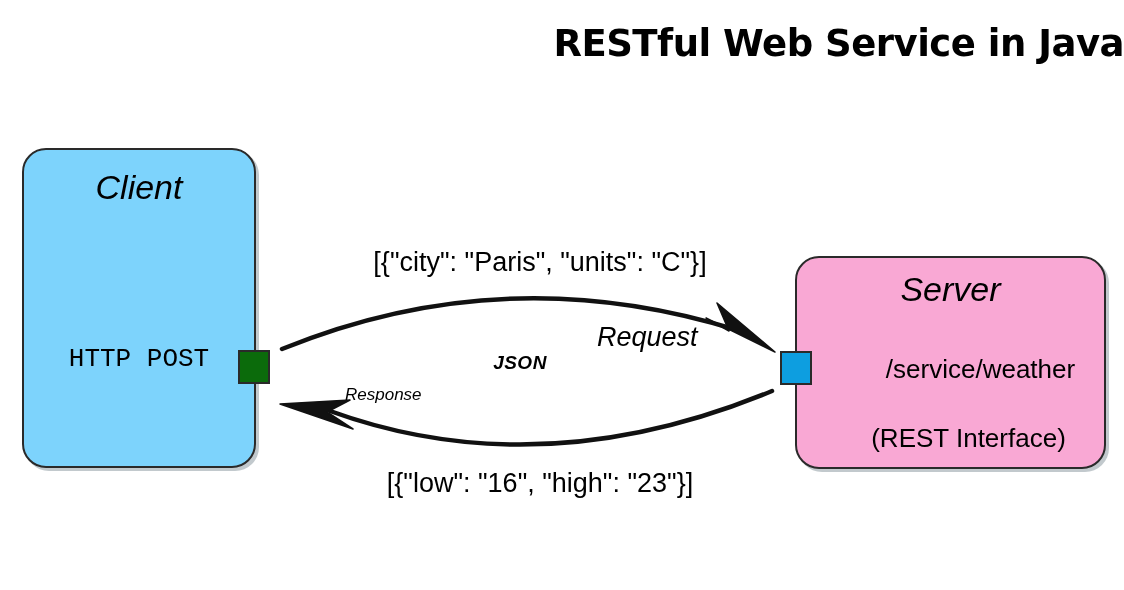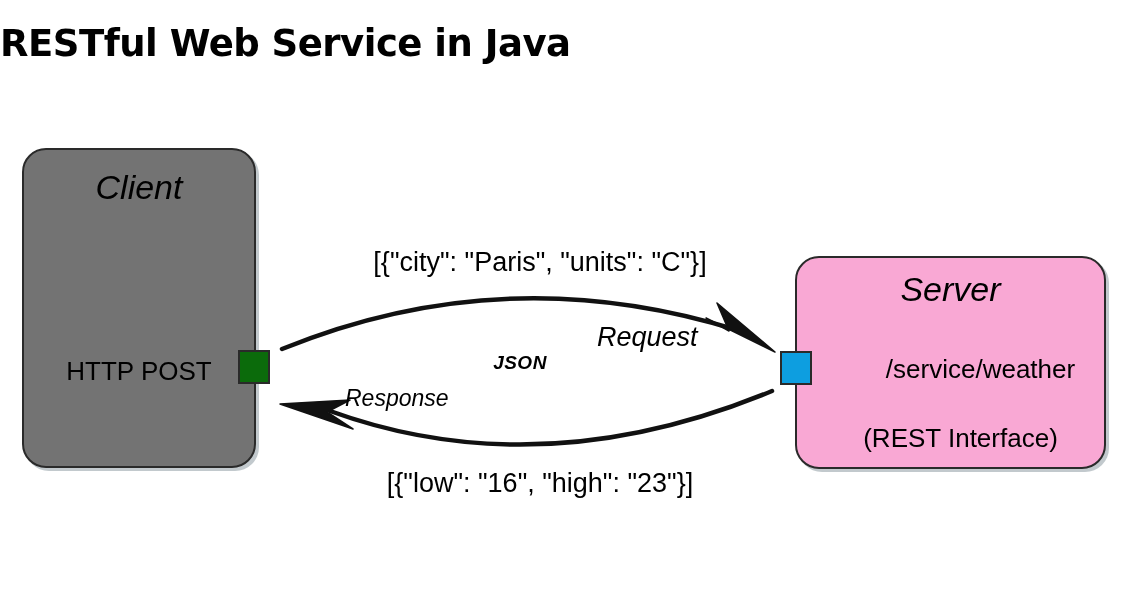--- a/index.html
+++ b/index.html
@@ -19,21 +19,21 @@
     background: #ffffff;
     overflow: hidden;
   }
 
   
   .diagram-title {
     position: absolute;
     left: 0;
     top: 22px;
     width: 1124px;
-    text-align: left;
+    text-align: right;
     font-family: "DejaVu Sans", sans-serif;
     font-size: 37px;
     font-weight: bold;
     letter-spacing: -0.5px;
     color: #000000;
     white-space: nowrap;
   }
 
   
   .node {
@@ -41,21 +41,21 @@
     box-sizing: border-box;
     border: 2.5px solid #2a2a2a;
     border-radius: 24px;
     box-shadow: 3px 3px 0 rgba(120,135,145,0.45);
   }
   .node-client {
     left: 22px;
     top: 148px;
     width: 234px;
     height: 320px;
-    background: #737373;
+    background: #7dd3fc;
     padding-left: 20px;
   }
   .node-server {
     left: 795px;
     top: 256px;
     width: 311px;
     height: 213px;
     background: #f9a8d4;
   }
 
@@ -74,23 +74,23 @@
 
   .node-line {
     position: absolute;
     left: 0;
     width: 100%;
     text-align: center;
     font-size: 26px;
     color: #000000;
     white-space: nowrap;
   }
-  .client-method { top: 206px; padding-right: 22px; }
+  .client-method { top: 194px; padding-right: 22px; font-family: Liberation Mono, monospace; }
   .server-path   { top:  96px; padding-left: 30px; }
-  .server-note   { top: 165px; padding-left: 10px; }
+  .server-note   { top: 165px; padding-left: 18px; }
 
   
   .port {
     position: absolute;
     box-sizing: border-box;
     width: 32px;
     height: 34px;
     border: 2.5px solid #2a2a2a;
   }
   .port-client {
@@ -139,21 +139,21 @@
   }
   .label-request {
     left: 597px;
     top: 322px;
     font-size: 27px;
     font-style: italic;
   }
   .label-response {
     left: 345px;
     top: 385px;
-    font-size: 23px;
+    font-size: 17px;
     font-style: italic;
   }
 </style>
 </head>
 <body>
 
 <div id="canvas">
 
   <div class="diagram-title">RESTful Web Service in Java</div>
 

